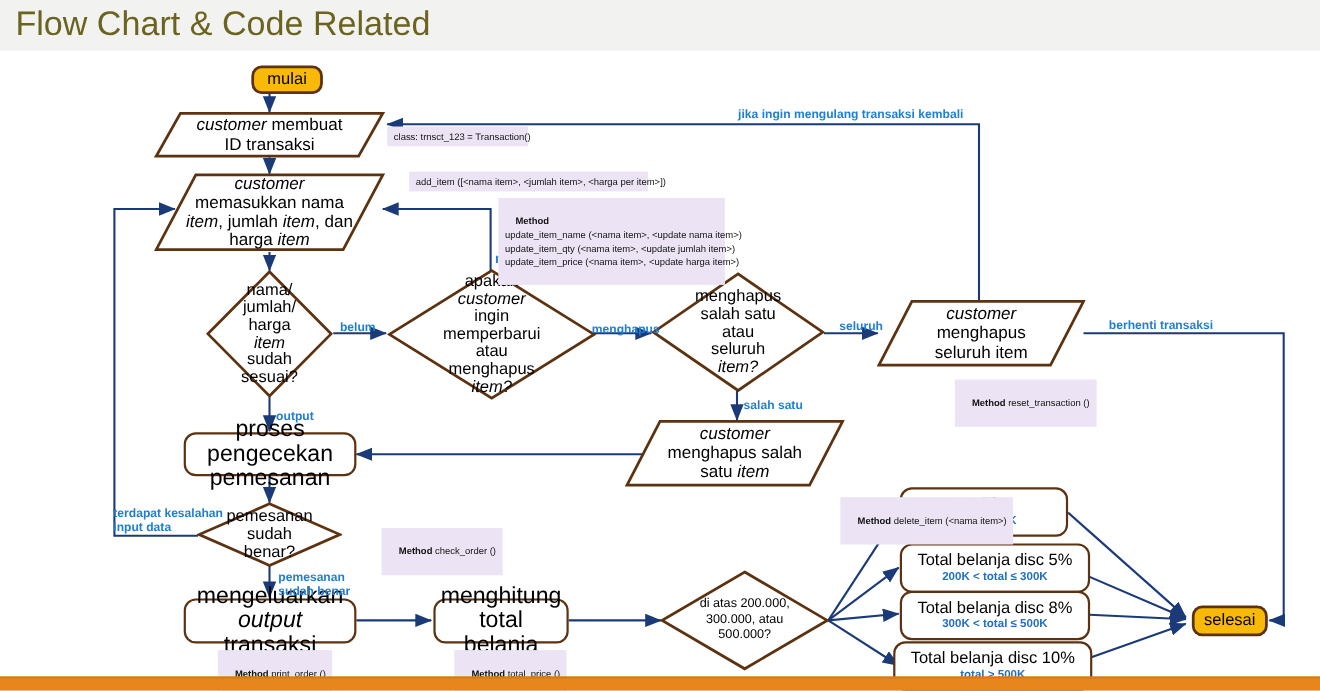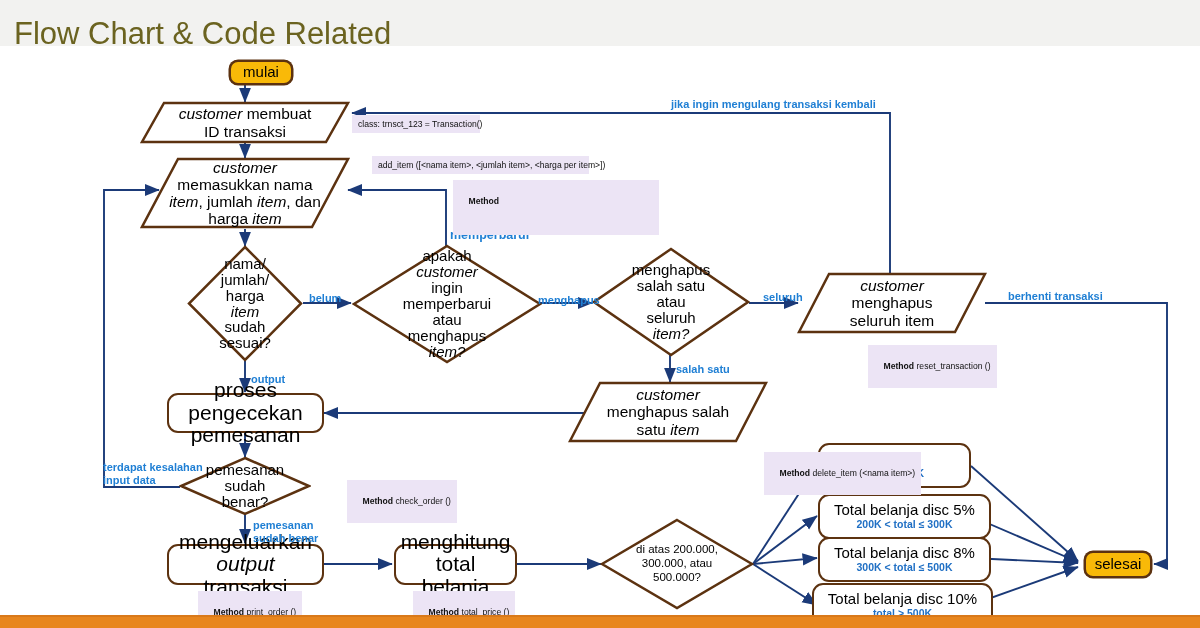--- a/index.html
+++ b/index.html
@@ -15,21 +15,21 @@
     width: 1200px; height: 628px;
     background: #ffffff;
   }
   
   #header {
     position: absolute; left: 0; top: 0;
     width: 1200px; height: 46px;
     background: #f2f2f0;
   }
   #header-title {
-    position: absolute; left: 14px; top: 16px;
+    position: absolute; left: 14px; top: 4px;
     font-size: 31px;
     color: #6b6320;
     letter-spacing: 0px;
     white-space: nowrap;
     text-align: center;
   }
   
   #bottom-bar {
     position: absolute; left: 0; bottom: 0;
     width: 1200px; height: 13px;
@@ -324,21 +324,23 @@
   <div class="edge-label" style="left:103px; top:461px;">terdapat kesalahan
 input data</div>
   <div class="edge-label" style="left:253px; top:519px;">pemesanan
 sudah benar</div>
 
   <div class="method-box" style="left:352px; top:115px; width:128px;">class: trnsct_123 = Transaction()</div>
 
   <div class="method-box" style="left:372px; top:156px; width:217px;">add_item ([&lt;nama item&gt;, &lt;jumlah item&gt;, &lt;harga per item&gt;])</div>
 
   <div class="method-box" style="left:453px; top:180px; width:206px;">
-    <span class="mhead">Method</span><br>
+    <span class="mhead">Method</span><br><span>update_item_name (&lt;nama item&gt;, &lt;update nama item&gt;)
+update_item_qty (&lt;nama item&gt;, &lt;update jumlah item&gt;)
+update_item_price (&lt;nama item&gt;, &lt;update harga item&gt;)</span>
   </div>
 
   <div class="method-box" style="left:845px; top:345px;margin-left:23px;">
     <b>Method</b><span> reset_transaction ()</span>
   </div>
 
   <div class="method-box" style="left:764px; top:411px;margin-top:41px;">
     <b>Method</b><span> delete_item (&lt;nama item&gt;)</span>
   </div>
 

